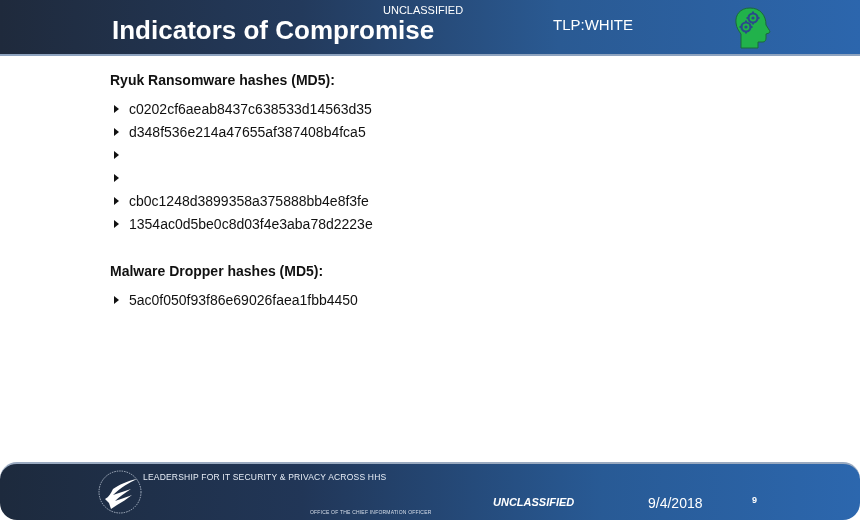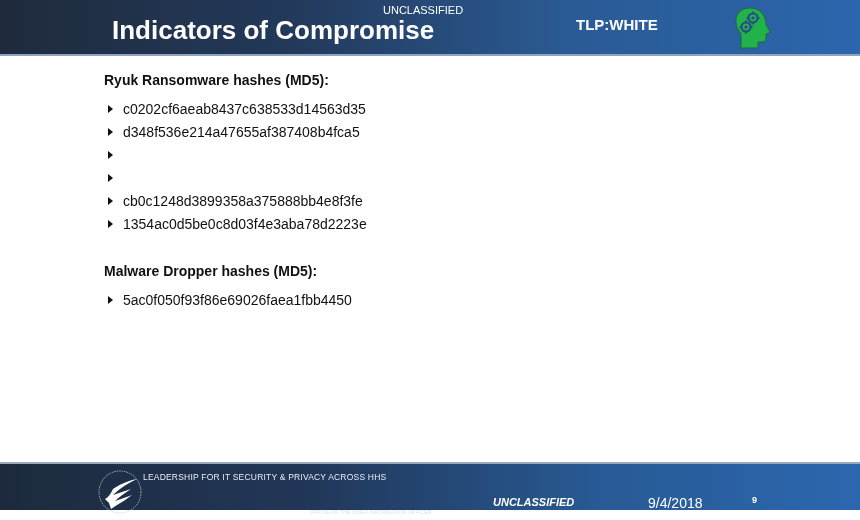--- a/index.html
+++ b/index.html
@@ -13,47 +13,48 @@
     }
     .classification-top {
       position: absolute; left: 383px; top: 4px;
       color: #ffffff; font-size: 11px; letter-spacing: 0px;
     }
     .page-title {
       position: absolute; left: 112px; top: 15px;
       color: #ffffff; font-size: 26px; font-weight: bold;
     }
     .tlp {
-      position: absolute; left: 576px; top: 16px;
-      color: #ffffff; font-size: 15px; font-weight: bold;
+      position: absolute; left: 553px; top: 16px;
+      color: #ffffff; font-size: 15px; font-weight: normal;
     }
     .head-icon {
       position: absolute; left: 732px; top: 6px; width: 40px; height: 44px;
     }
 
-    .content { position: absolute; left: 104px; top: 72px; }
+    .content { position: absolute; left: 110px; top: 72px; }
     .section-title {
       font-size: 14px; font-weight: bold; color: #111; margin-bottom: 9px;
     }
     .hash-list { list-style: none; }
     .hash-item {
       display: flex; align-items: center; height: 23px;
       font-size: 14px; color: #111; text-align: center;
     }
     .bullet {
       width: 0; height: 0; margin-left: 4px; margin-right: 10px;
       border-top: 4px solid transparent; border-bottom: 4px solid transparent;
       border-left: 5px solid #111;
     }
     .section2 { margin-top: 28px; }
 
     .footer {
-      position: absolute; left: 0; top: 462px; width: 860px; height: 48px;
+      position: absolute; left: 0; top: 462px; width: 860px; height: 58px;
       background: linear-gradient(90deg, #1d2a3d 0%, #213657 35%, #285a95 70%, #2c67ae 100%);
       border-top: 2px solid #9aaac0;
+      border-radius: 17px;
     }
     .seal { position: absolute; left: 97px; top: 5px; width: 46px; height: 46px; }
     .tagline {
       position: absolute; left: 143px; top: 8px;
       color: #e8eef7; font-size: 8.5px; letter-spacing: 0.2px;
     }
     .program {
       position: absolute; left: 142px; top: 19px;
       color: #ffffff; font-size: 22px; letter-spacing: 0.5px;
     }

